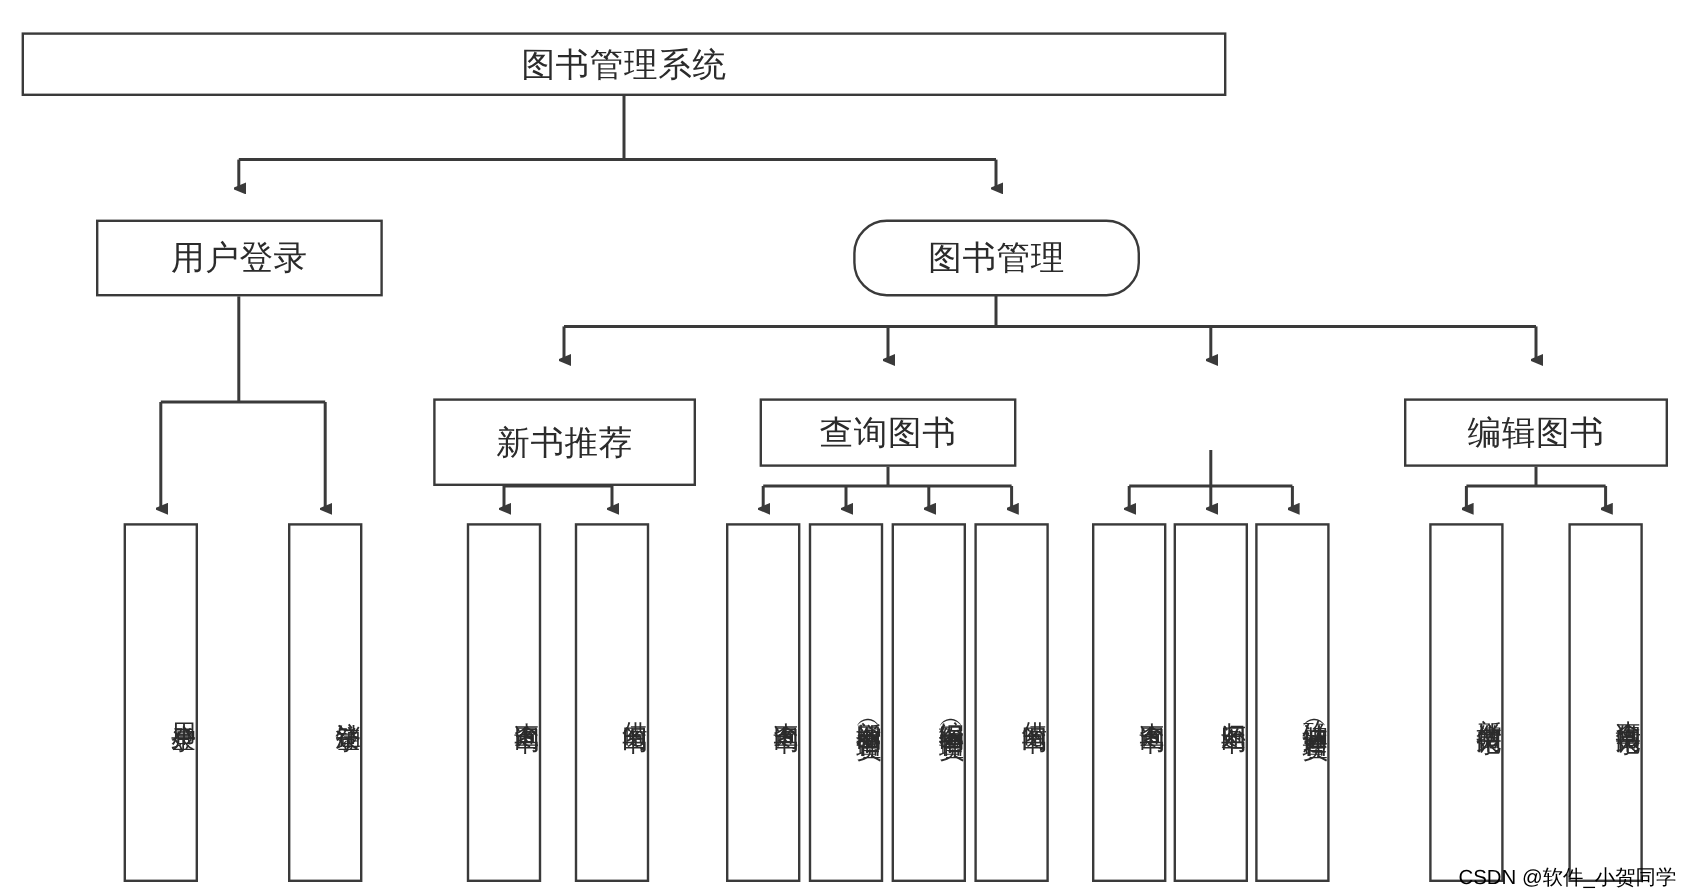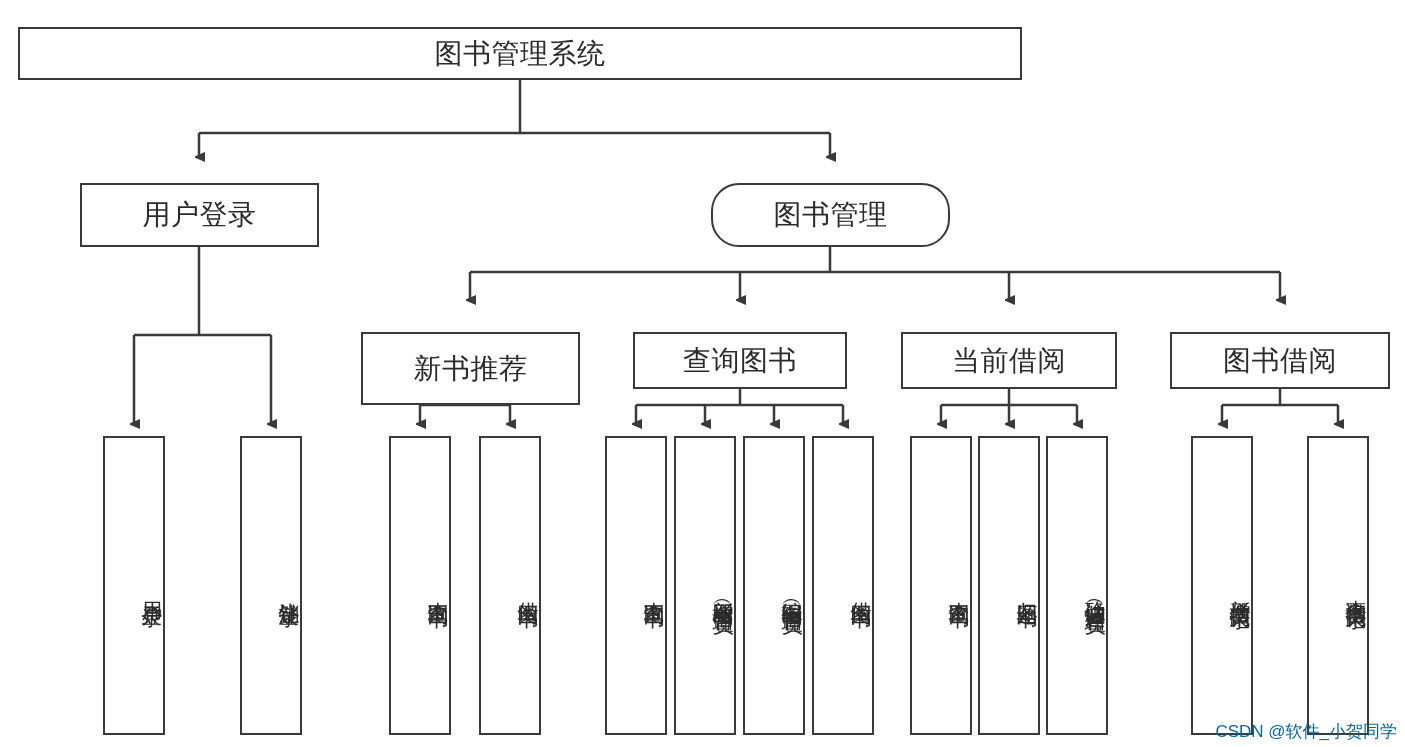--- a/index.html
+++ b/index.html
@@ -53,21 +53,21 @@
     overflow: hidden;
   }
   .node-v.pad-top {
     padding-top: 14px;
   }
   .watermark {
     position: absolute;
     right: 8px;
     bottom: 4px;
     font-size: 17px;
-    color: #0369a1;
+    color: #000000;
     white-space: nowrap;
   }
 </style>
 </head>
 <body>
 
 <div id="canvas">
 
   <svg class="wires" viewBox="0 0 1405 747">
     <defs>
@@ -129,25 +129,22 @@
   <div class="node node-h" style="left:711px; top:169px; width:239px; height:64px;border-radius:28px;">
     <span>图书管理</span>
   </div>
 
   <div class="node node-h" style="left:361px; top:318px; width:219px; height:73px;">
     <span>新书推荐</span>
   </div>
   <div class="node node-h" style="left:633px; top:318px; width:214px; height:57px;">
     <span>查询图书</span>
   </div>
-  <div class="node node-h" style="left:901px; top:318px; width:216px; height:57px;">
-    <span>当前借阅</span>
-  </div>
   <div class="node node-h" style="left:1170px; top:318px; width:220px; height:57px;">
-    <span>图书借阅</span>
+    <span>编辑图书</span>
   </div>
 
   <div class="node node-v" style="left:103px; top:436px; width:62px; height:299px;">
     <span>用户登录</span>
   </div>
   <div class="node node-v" style="left:240px; top:436px; width:62px; height:299px;">
     <span>注销登录</span>
   </div>
 
   <div class="node node-v" style="left:389px; top:436px; width:62px; height:299px;">

